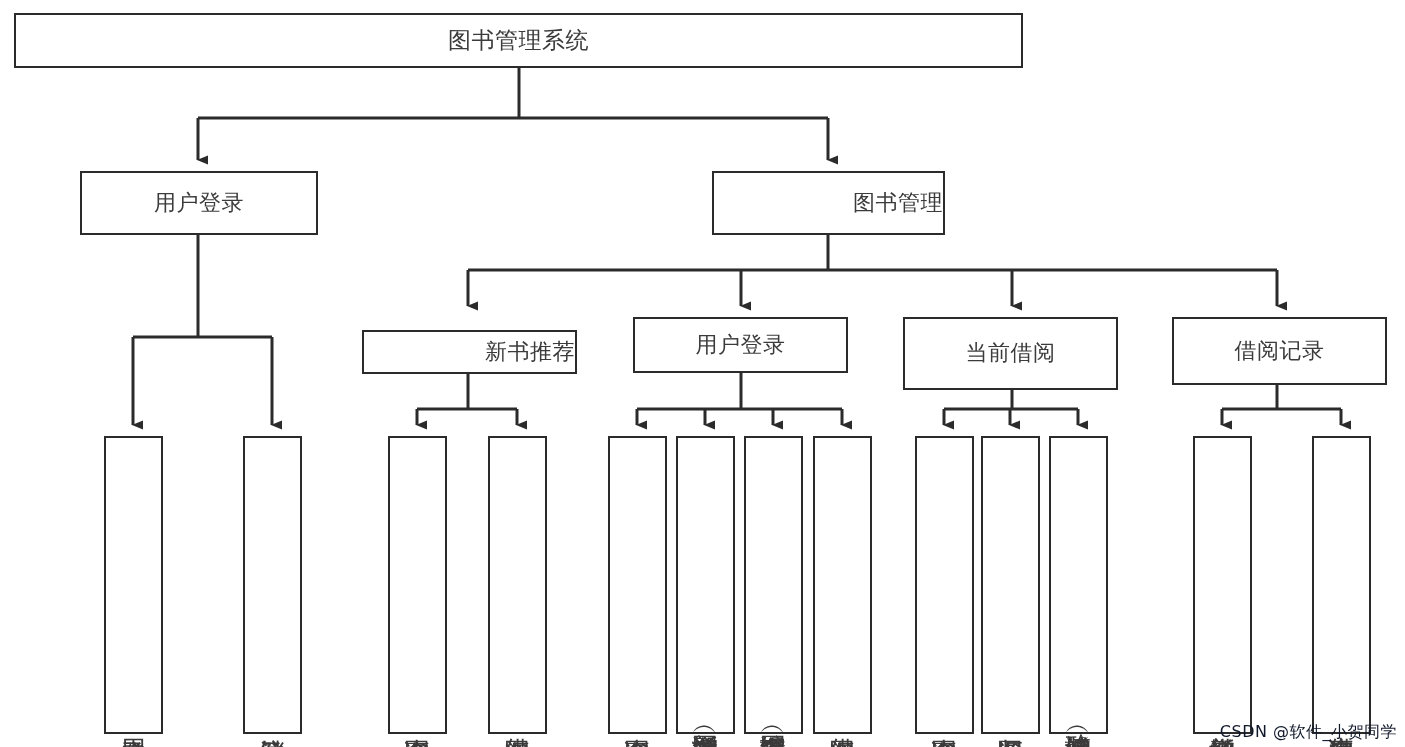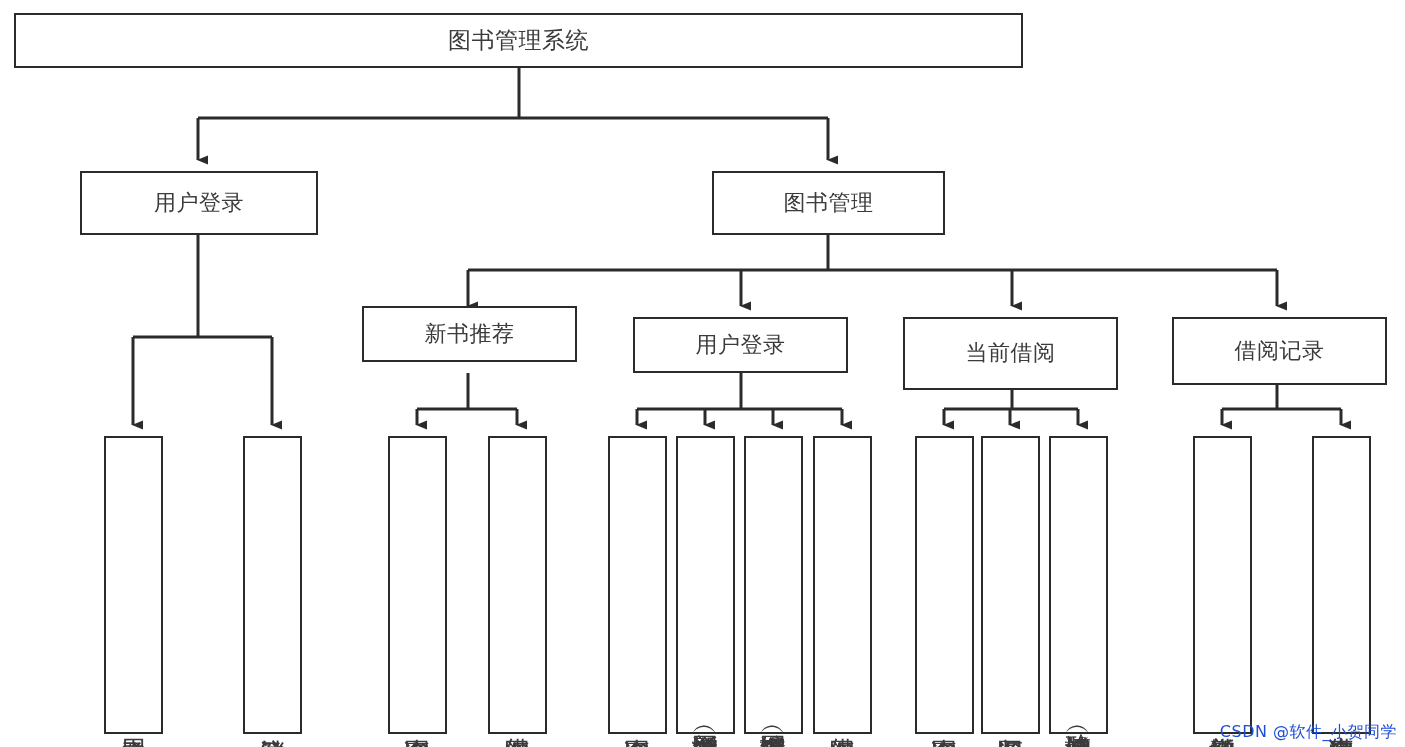--- a/index.html
+++ b/index.html
@@ -56,21 +56,21 @@
     text-orientation: upright;
     font-size: 26px;
     line-height: 1.08;
     letter-spacing: 1px;
   }
   .watermark {
     position: absolute;
     right: 8px;
     bottom: 4px;
     font-size: 16px;
-    color: #1d4ed8;
+    color: #0f172a;
     white-space: nowrap;
     letter-spacing: 0.5px;
   }
 </style>
 </head>
 <body>
 
 <div id="diagram-root">
 
   <svg class="edge-layer" viewBox="0 0 1405 747" xmlns="http://www.w3.org/2000/svg">
@@ -116,24 +116,24 @@
       </g>
   </svg>
 
   <div id="nodes-group">
       <div class="node node-h node-root" style="left: 14px; top: 13px; width: 1009px; height: 55px;">
         <span class="node-label">图书管理系统</span>
       </div>
       <div class="node node-h" style="left: 80px; top: 171px; width: 238px; height: 64px;">
         <span class="node-label">用户登录</span>
       </div>
-      <div class="node node-h" style="left: 712px; top: 171px; width: 233px; height: 64px;">
+      <div class="node node-h" style="left: 712px; top: 171px; width: 233px; height: 64px; justify-content: flex-end;">
         <span class="node-label">图书管理</span>
       </div>
-      <div class="node node-h" style="left: 362px; top: 306px; width: 215px; height: 56px;">
+      <div class="node node-h" style="left: 362px; top: 330px; width: 215px; height: 44px; justify-content: flex-end;">
         <span class="node-label">新书推荐</span>
       </div>
       <div class="node node-h" style="left: 633px; top: 317px; width: 215px; height: 56px;">
         <span class="node-label">用户登录</span>
       </div>
       <div class="node node-h" style="left: 903px; top: 317px; width: 215px; height: 73px;">
         <span class="node-label">当前借阅</span>
       </div>
       <div class="node node-h" style="left: 1172px; top: 317px; width: 215px; height: 68px;">
         <span class="node-label">借阅记录</span>

